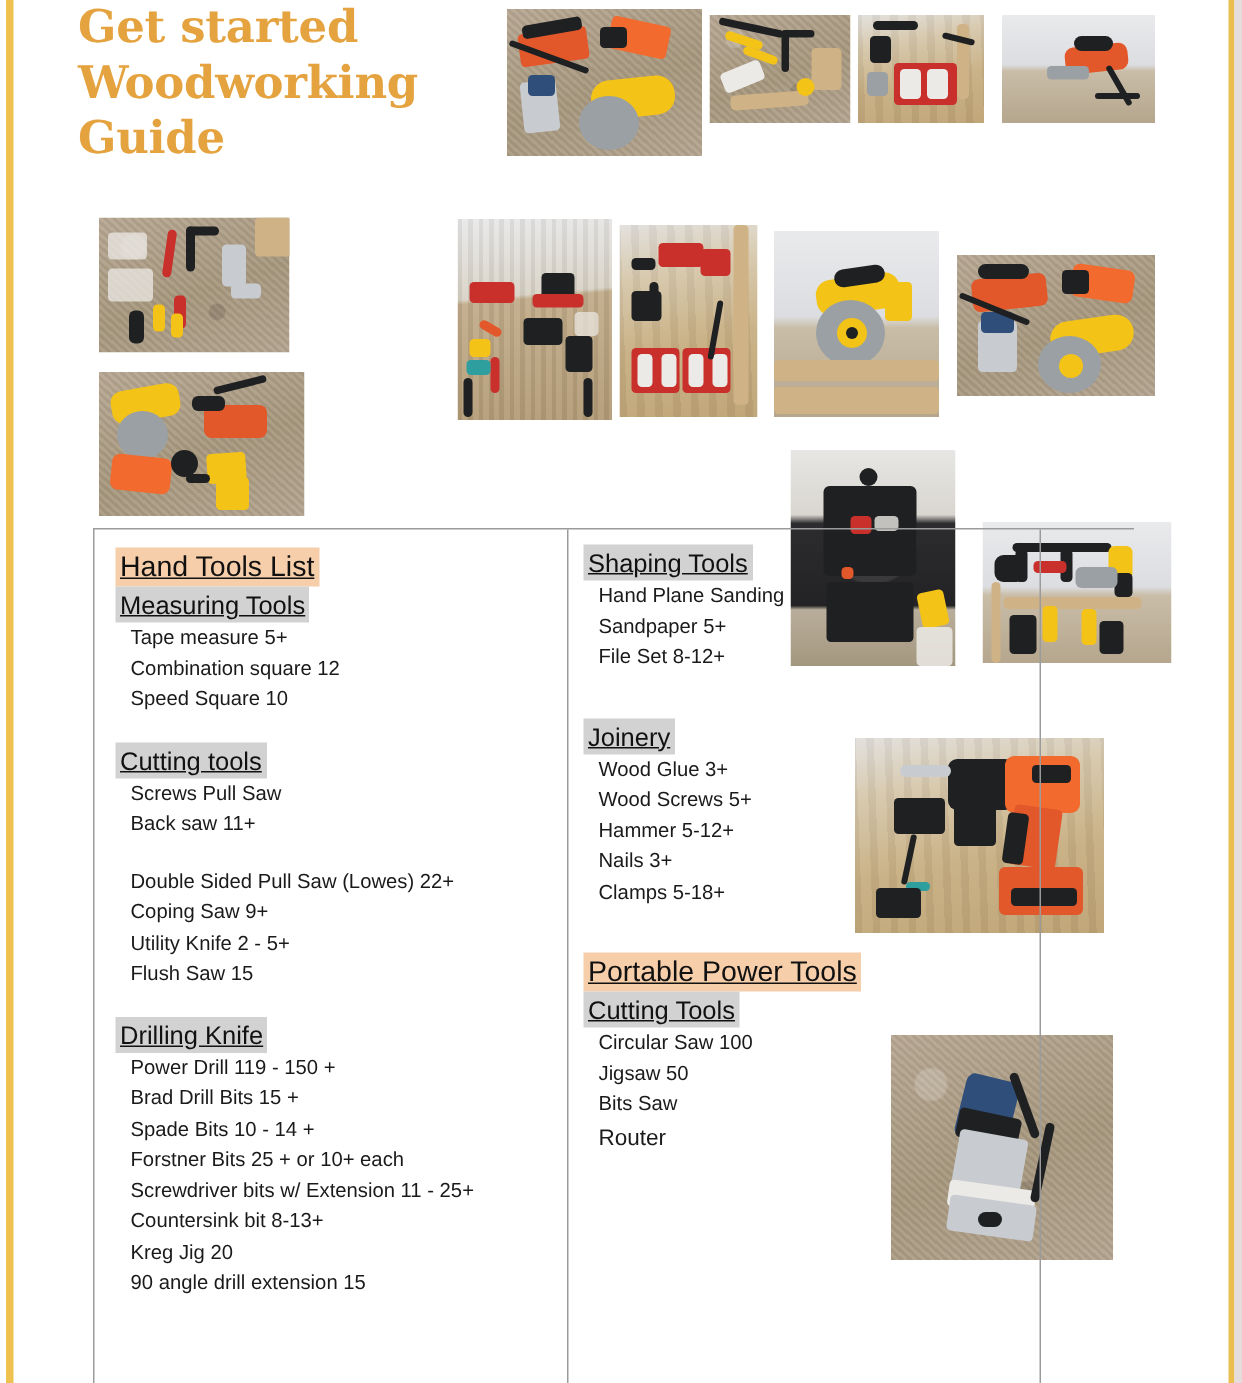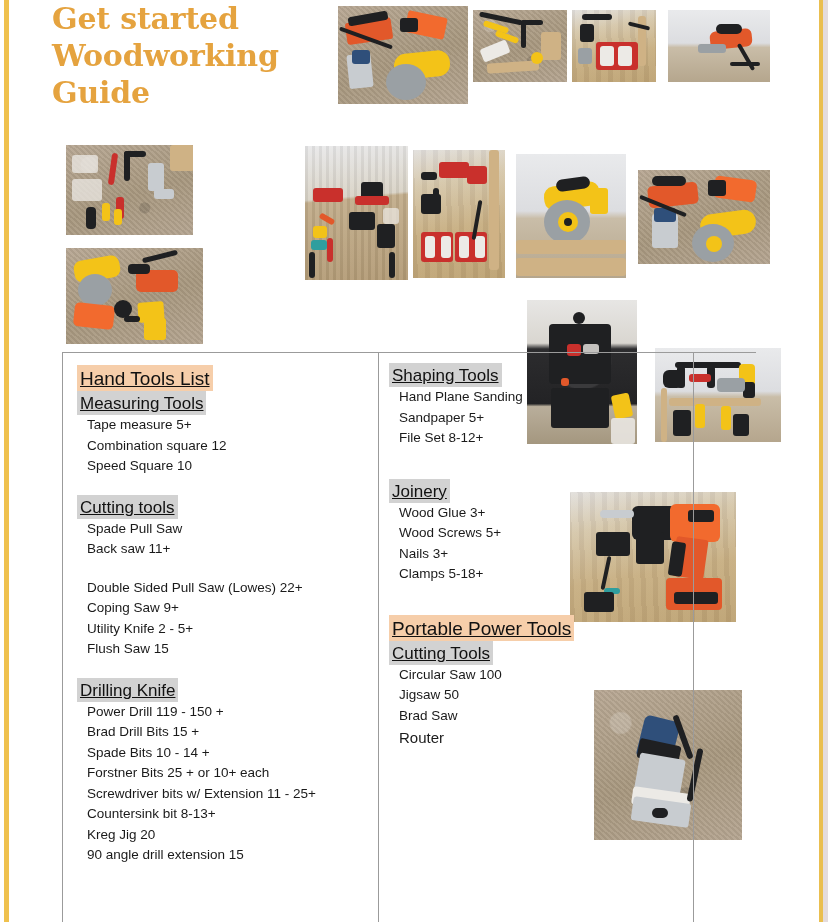--- a/index.html
+++ b/index.html
@@ -352,21 +352,21 @@
         <div><span class="h2 hl-gray">Measuring Tools</span></div>
         <div class="item pad-l2">Tape measure 5+</div>
         <div class="item pad-l2">Combination square 12</div>
         <div class="item pad-l2">Speed Square 10</div>
       </div>
 
       <div class="gap"></div>
 
       <div>
         <div><span class="h2 hl-gray">Cutting tools</span></div>
-        <div class="item pad-l2">Spade Pull Saw</div>
+        <div class="item pad-l2">Screws Pull Saw</div>
         <div class="item pad-l2">Back saw 11+</div>
       </div>
 
       <div class="gap"></div>
 
       <div>
         <div class="item pad-l2">Double Sided Pull Saw (Lowes) 22+</div>
         <div class="item pad-l2">Coping Saw 9+</div>
         <div class="item pad-l2">Utility Knife 2 - 5+</div>
         <div class="item pad-l2">Flush Saw 15</div>
@@ -395,35 +395,36 @@
         <div class="item pad-l2">Sandpaper 5+</div>
         <div class="item pad-l2">File Set 8-12+</div>
       </div>
 
       <div class="gap-l"></div>
 
       <div>
         <div><span class="h2 hl-gray">Joinery</span></div>
         <div class="item pad-l2">Wood Glue 3+</div>
         <div class="item pad-l2">Wood Screws 5+</div>
+        <div class="item pad-l2">Hammer 5-12+</div>
         <div class="item pad-l2">Nails 3+</div>
         <div class="item pad-l2">Clamps 5-18+</div>
       </div>
 
       <div class="gap-l"></div>
 
       <div>
         <span class="h1 hl-orange">Portable Power Tools</span>
       </div>
 
       <div>
         <div><span class="h2 hl-gray">Cutting Tools</span></div>
         <div class="item pad-l2">Circular Saw 100</div>
         <div class="item pad-l2">Jigsaw 50</div>
-        <div class="item pad-l2">Brad Saw</div>
+        <div class="item pad-l2">Bits Saw</div>
         <div class="item big pad-l2">Router</div>
       </div>
     </div>
 
     <div class="cell" style="left:631px;width:63px;"></div>
   </div>
 
 </div>
 
 </body></html>

